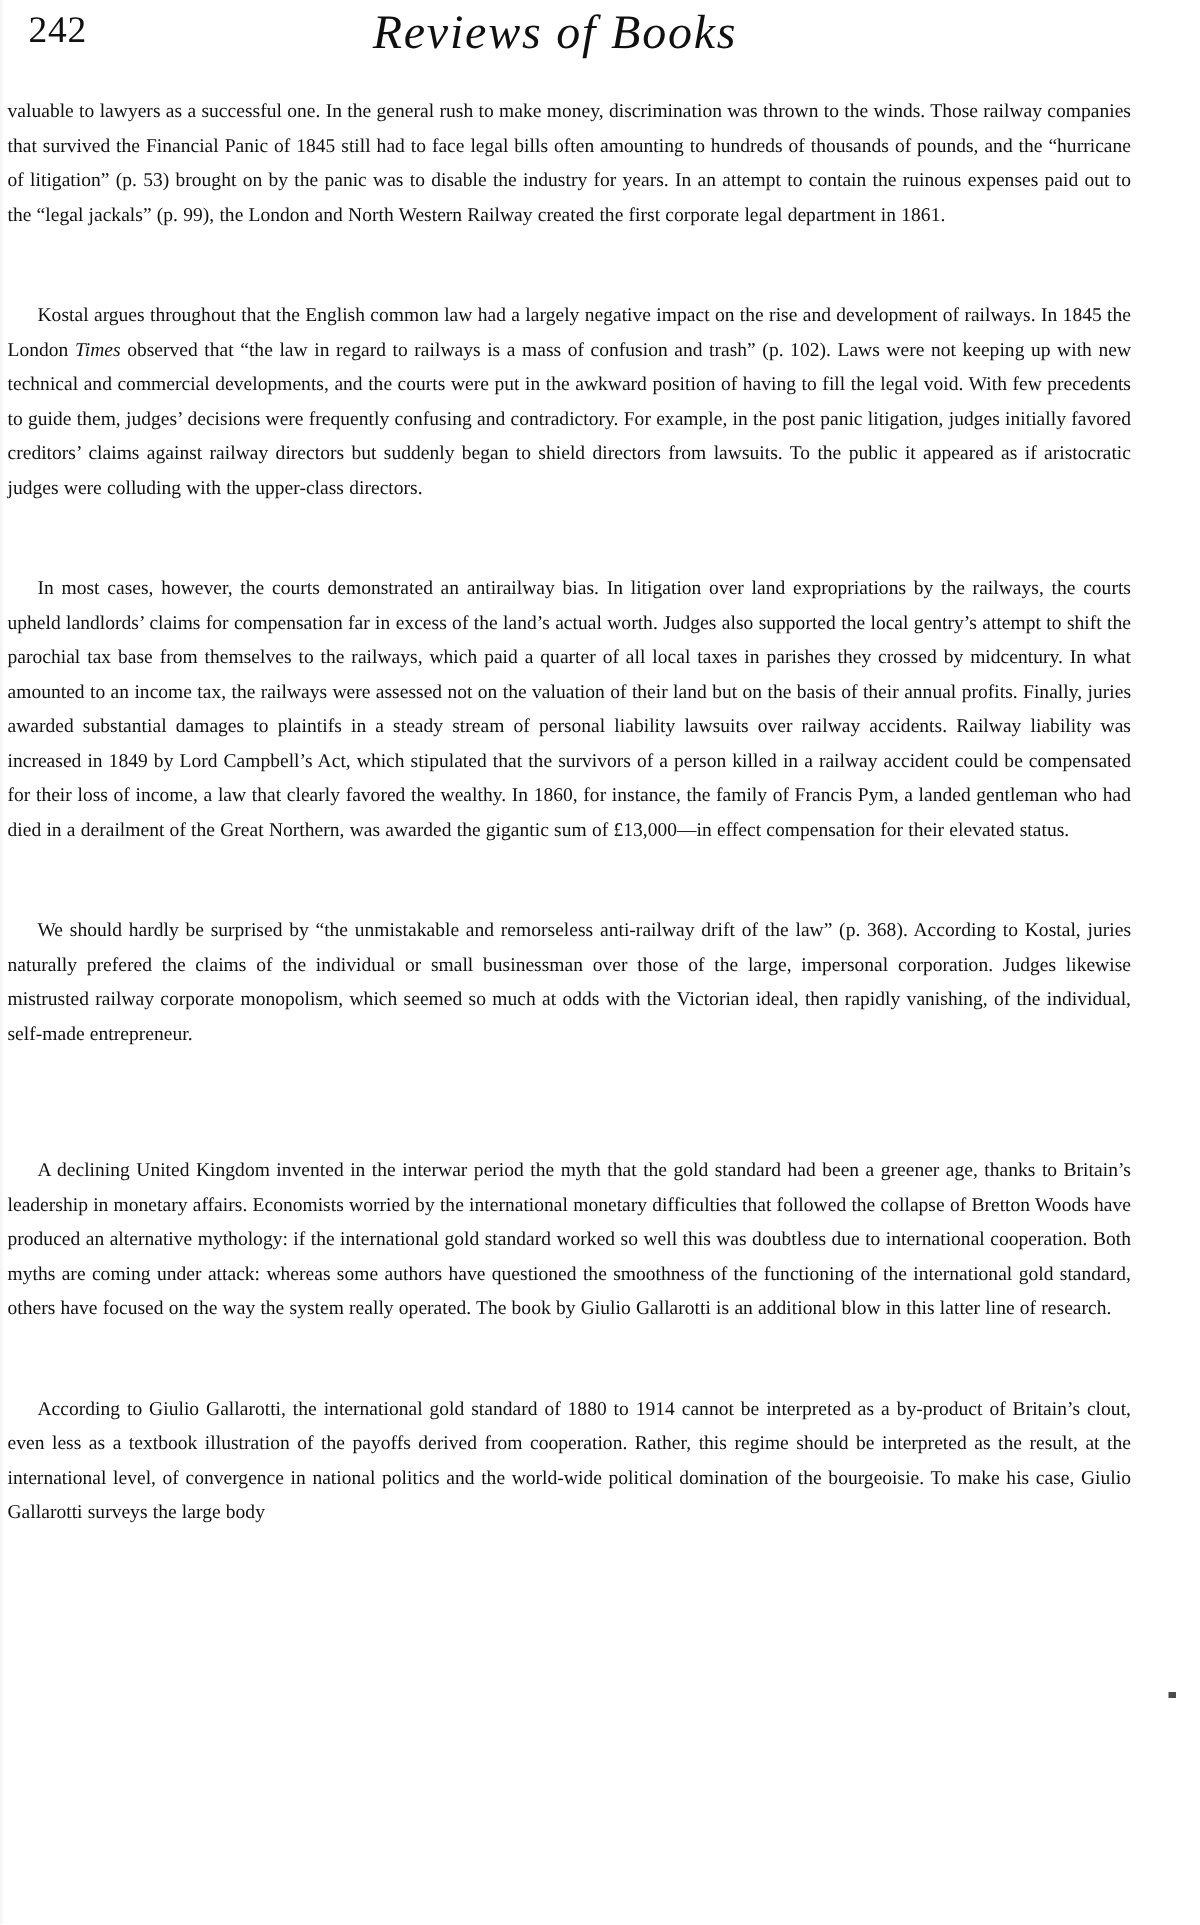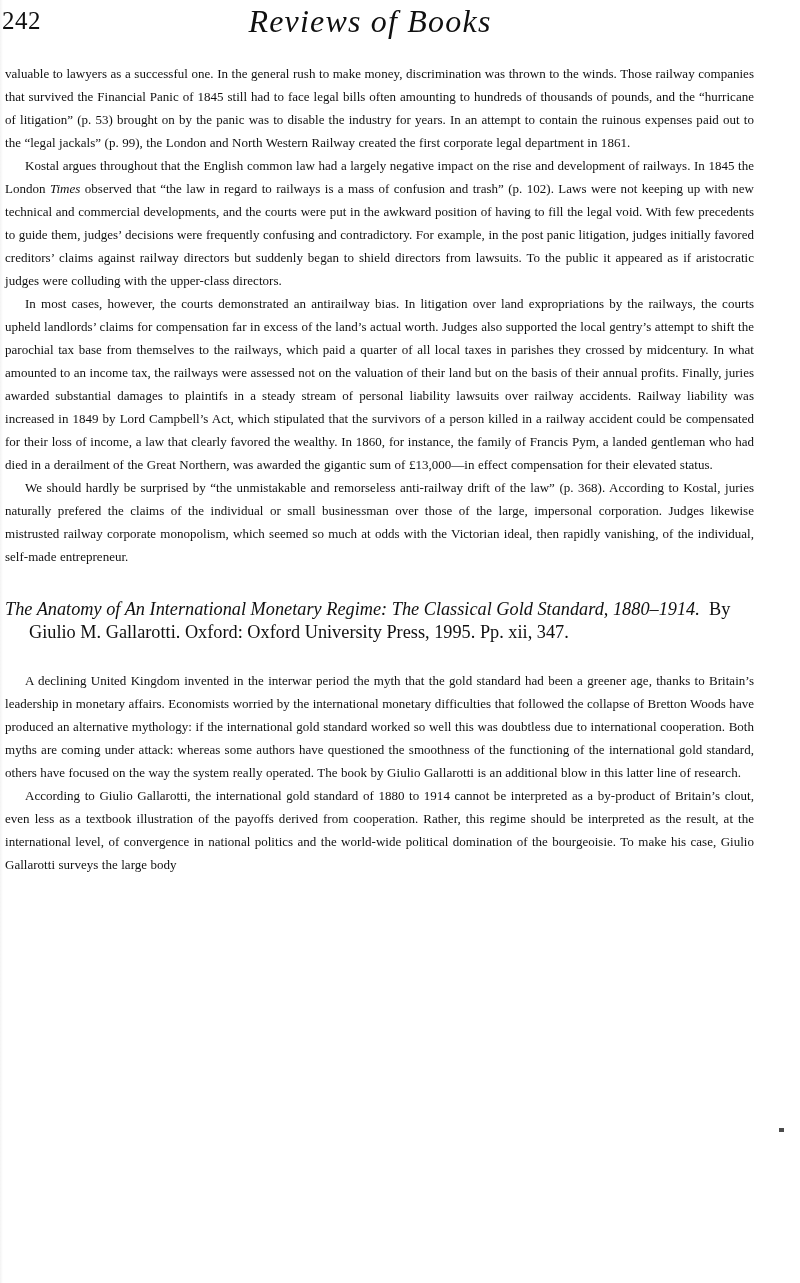--- a/index.html
+++ b/index.html
@@ -28,21 +28,21 @@
   
   .running-head {
     position: absolute;
     left: 0;
     top: 6px;
     width: 800px;
     height: 34px;
   }
   .folio {
     position: absolute;
-    left: 2px;
+    left: 19px;
     top: 0;
     font-size: 25px;
     line-height: 30px;
     letter-spacing: 0.5px;
     font-family: "Liberation Serif", "DejaVu Serif", serif;
   }
   .head-title {
     position: absolute;
     left: 0;
     top: 0;
@@ -69,20 +69,21 @@
     line-height: 23px;
     text-align: justify;
     text-justify: inter-word;
     -webkit-hyphens: none;
     hyphens: none;
     letter-spacing: 0.02px;
     word-spacing: 0.2px;
   }
   p.body-para.indented {
     text-indent: 20px;
+    margin-top: 44px;
   }
 
   
   .attribution {
     margin: 0;
     padding-top: 21px;
     font-size: 18.3px;
     line-height: 23.15px;
     text-align: right;
     padding-right: 1px;
@@ -152,23 +153,20 @@
 
     <p class="body-para">valuable to lawyers as a successful one. In the general rush to make money, discrimination was thrown to the winds. Those railway companies that survived the Financial Panic of 1845 still had to face legal bills often amounting to hundreds of thousands of pounds, and the “hurricane of litigation” (p. 53) brought on by the panic was to disable the industry for years. In an attempt to contain the ruinous expenses paid out to the “legal jackals” (p. 99), the London and North Western Railway created the first corporate legal department in 1861.</p>
 
     <p class="body-para indented">Kostal argues throughout that the English common law had a largely negative impact on the rise and development of railways. In 1845 the London <span style="font-style: italic;">Times</span> observed that “the law in regard to railways is a mass of confusion and trash” (p. 102). Laws were not keeping up with new technical and commercial developments, and the courts were put in the awkward position of having to fill the legal void. With few precedents to guide them, judges’ decisions were frequently confusing and contradictory. For example, in the post panic litigation, judges initially favored creditors’ claims against railway directors but suddenly began to shield directors from lawsuits. To the public it appeared as if aristocratic judges were colluding with the upper-class directors.</p>
 
     <p class="body-para indented">In most cases, however, the courts demonstrated an antirailway bias. In litigation over land expropriations by the railways, the courts upheld landlords’ claims for compensation far in excess of the land’s actual worth. Judges also supported the local gentry’s attempt to shift the parochial tax base from themselves to the railways, which paid a quarter of all local taxes in parishes they crossed by midcentury. In what amounted to an income tax, the railways were assessed not on the valuation of their land but on the basis of their annual profits. Finally, juries awarded substantial damages to plaintifs in a steady stream of personal liability lawsuits over railway accidents. Railway liability was increased in 1849 by Lord Campbell’s Act, which stipulated that the survivors of a person killed in a railway accident could be compensated for their loss of income, a law that clearly favored the wealthy. In 1860, for instance, the family of Francis Pym, a landed gentleman who had died in a derailment of the Great Northern, was awarded the gigantic sum of £13,000—in effect compensation for their elevated status.</p>
 
     <p class="body-para indented">We should hardly be surprised by “the unmistakable and remorseless anti-railway drift of the law” (p. 368). According to Kostal, juries naturally prefered the claims of the individual or small businessman over those of the large, impersonal corporation. Judges likewise mistrusted railway corporate monopolism, which seemed so much at odds with the Victorian ideal, then rapidly vanishing, of the individual, self-made entrepreneur.</p>
 
 
-    <p class="citation">
-      <span class="title">The Anatomy of An International Monetary Regime: The Classical Gold Standard, 1880–1914.</span><span>&nbsp; </span><span class="pubinfo">By Giulio M. Gallarotti. Oxford: Oxford University Press, 1995. Pp. xii, 347.</span>
-    </p>
 
     <div class="gap-after-citation"></div>
 
     <p class="body-para indented">A declining United Kingdom invented in the interwar period the myth that the gold standard had been a greener age, thanks to Britain’s leadership in monetary affairs. Economists worried by the international monetary difficulties that followed the collapse of Bretton Woods have produced an alternative mythology: if the international gold standard worked so well this was doubtless due to international cooperation. Both myths are coming under attack: whereas some authors have questioned the smoothness of the functioning of the international gold standard, others have focused on the way the system really operated. The book by Giulio Gallarotti is an additional blow in this latter line of research.</p>
 
     <p class="body-para indented">According to Giulio Gallarotti, the international gold standard of 1880 to 1914 cannot be interpreted as a by-product of Britain’s clout, even less as a textbook illustration of the payoffs derived from cooperation. Rather, this regime should be interpreted as the result, at the international level, of convergence in national politics and the world-wide political domination of the bourgeoisie. To make his case, Giulio Gallarotti surveys the large body</p>
 
   </div>
 
   <div class="scan-mark"></div>

